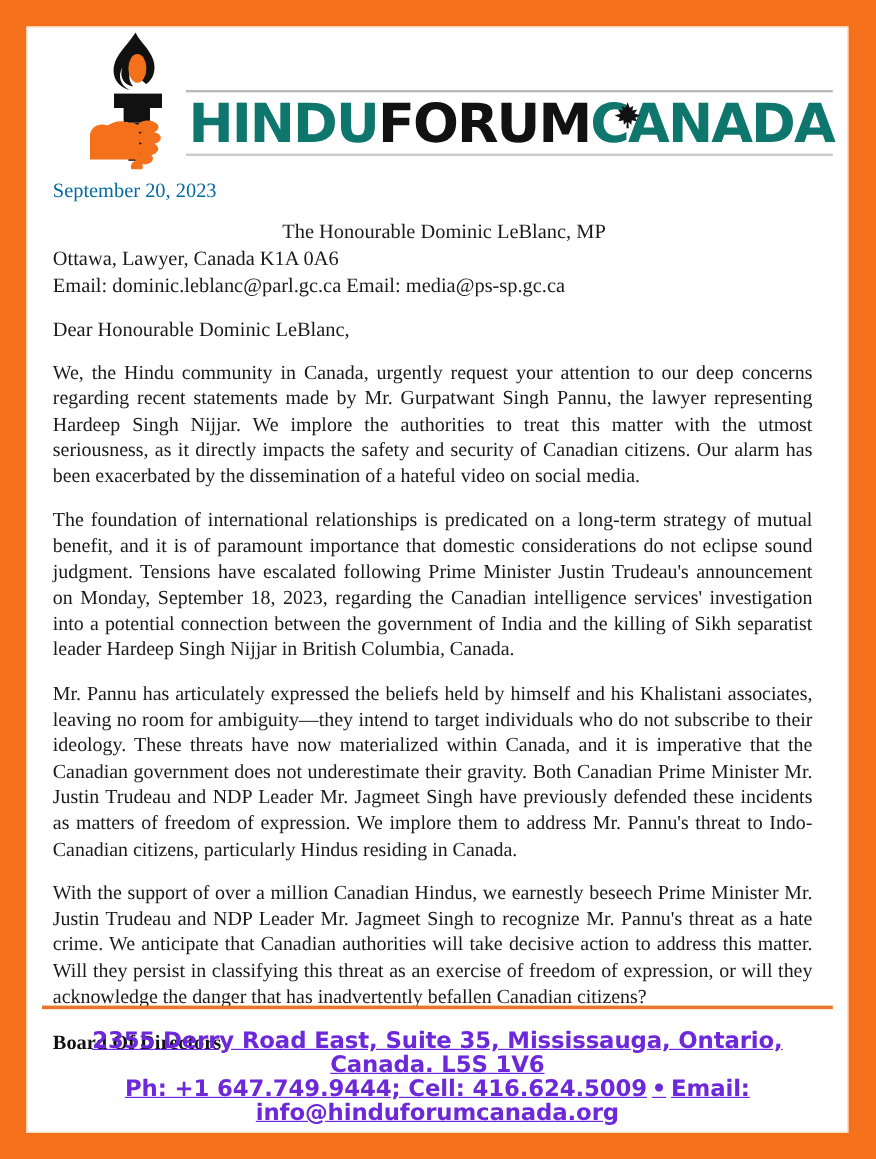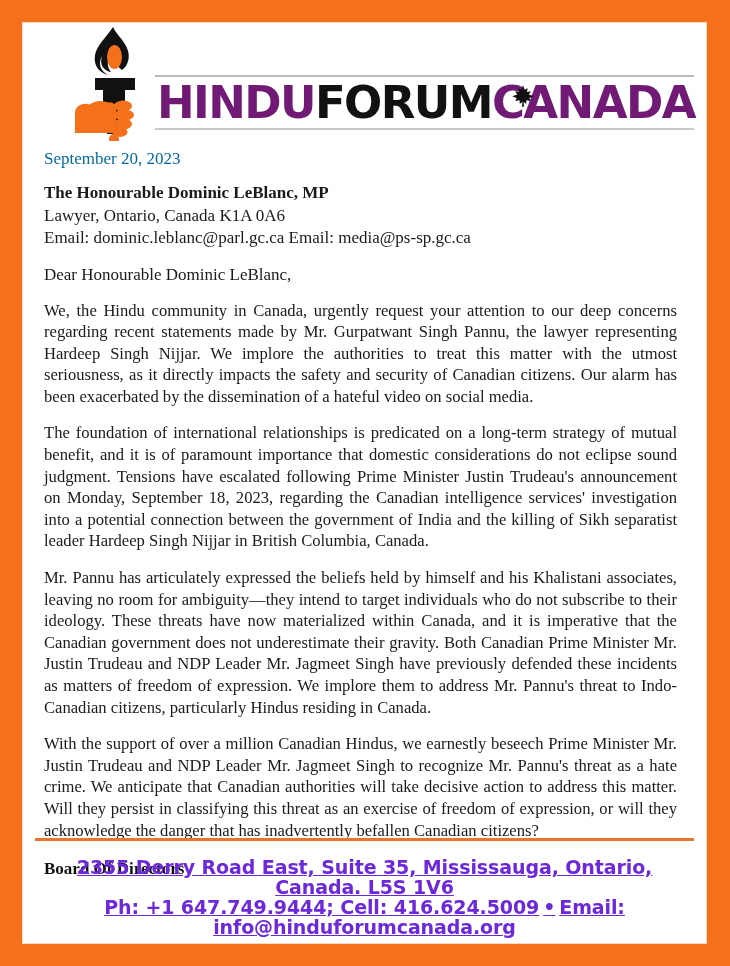--- a/index.html
+++ b/index.html
@@ -59,42 +59,42 @@
   .wordmark {
     font-family: "DejaVu Sans", sans-serif;
     font-weight: bold;
     font-size: 45px;
     letter-spacing: -1.6px;
     line-height: 50px;
     white-space: nowrap;
     position: relative;
     padding: 1px 0 0 2px;
   }
-  .wm-orange { color: #701a75; }
+  .wm-orange { color: #0f766e; }
   .wm-black  { color: #111111; }
   .leafmark {
     position: absolute;
     color: #111111;
     font-size: 25px;
     line-height: 1;
   }
 
   
   .date {
     font-size: 17px;
     margin: 8px 0 0 11px;
     color: #0369a1;
   }
   .addr {
     margin: 13px 0 0 11px;
     font-size: 17px;
     line-height: 22.5px;
     color: #1a1a1a;
   }
-  .addr .name { font-weight: bold; }
+  .addr .name { font-weight: normal; text-align: center; }
   .subject {
     margin: 13px 11px 0 11px;
     font-size: 17px;
     font-weight: bold;
     line-height: 22px;
     color: #111111;
   }
   .salutation {
     margin: 15px 0 0 11px;
     font-size: 17px;
@@ -178,21 +178,21 @@
           </svg>
         </div>
         <div class="rule-bot"></div>
       </div>
     </div>
 
     <div class="date">September 20, 2023</div>
 
     <div class="addr">
       <div class="name">The Honourable Dominic LeBlanc, MP</div>
-      <div>Lawyer, Ontario, Canada K1A 0A6</div>
+      <div>Ottawa, Lawyer, Canada K1A 0A6</div>
       <div>Email: dominic.leblanc@parl.gc.ca   Email: media@ps-sp.gc.ca</div>
     </div>
 
 
     <div class="salutation">Dear Honourable Dominic LeBlanc,</div>
 
     <div class="para">We, the Hindu community in Canada, urgently request your attention to our deep concerns regarding recent statements made by Mr. Gurpatwant Singh Pannu, the lawyer representing Hardeep Singh Nijjar. We implore the authorities to treat this matter with the utmost seriousness, as it directly impacts the safety and security of Canadian citizens. Our alarm has been exacerbated by the dissemination of a hateful video on social media.</div>
     <div class="para">The foundation of international relationships is predicated on a long-term strategy of mutual benefit, and it is of paramount importance that domestic considerations do not eclipse sound judgment. Tensions have escalated following Prime Minister Justin Trudeau's announcement on Monday, September 18, 2023, regarding the Canadian intelligence services' investigation into a potential connection between the government of India and the killing of Sikh separatist leader Hardeep Singh Nijjar in British Columbia, Canada.</div>
     <div class="para">Mr. Pannu has articulately expressed the beliefs held by himself and his Khalistani associates, leaving no room for ambiguity—they intend to target individuals who do not subscribe to their ideology. These threats have now materialized within Canada, and it is imperative that the Canadian government does not underestimate their gravity. Both Canadian Prime Minister Mr. Justin Trudeau and NDP Leader Mr. Jagmeet Singh have previously defended these incidents as matters of freedom of expression. We implore them to address Mr. Pannu's threat to Indo-Canadian citizens, particularly Hindus residing in Canada.</div>
     <div class="para">With the support of over a million Canadian Hindus, we earnestly beseech Prime Minister Mr. Justin Trudeau and NDP Leader Mr. Jagmeet Singh to recognize Mr. Pannu's threat as a hate crime. We anticipate that Canadian authorities will take decisive action to address this matter. Will they persist in classifying this threat as an exercise of freedom of expression, or will they acknowledge the danger that has inadvertently befallen Canadian citizens?</div>

